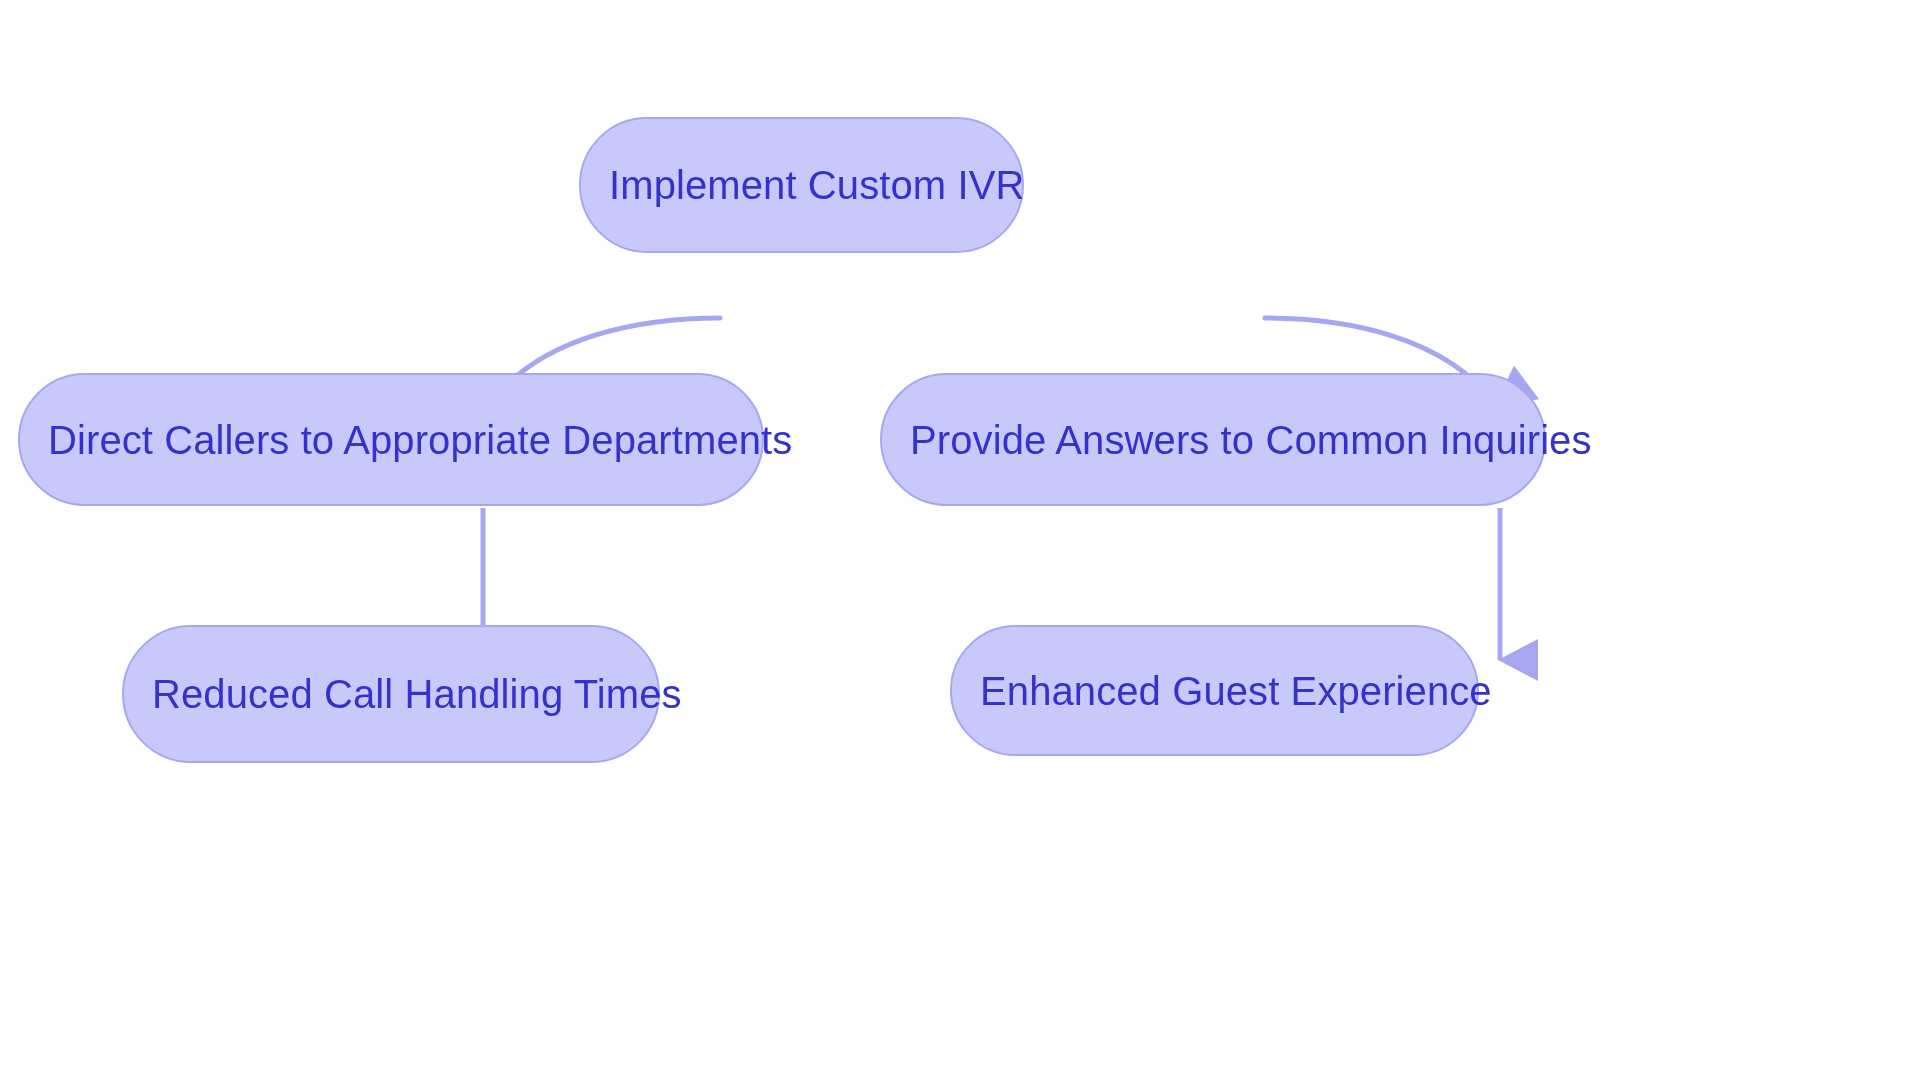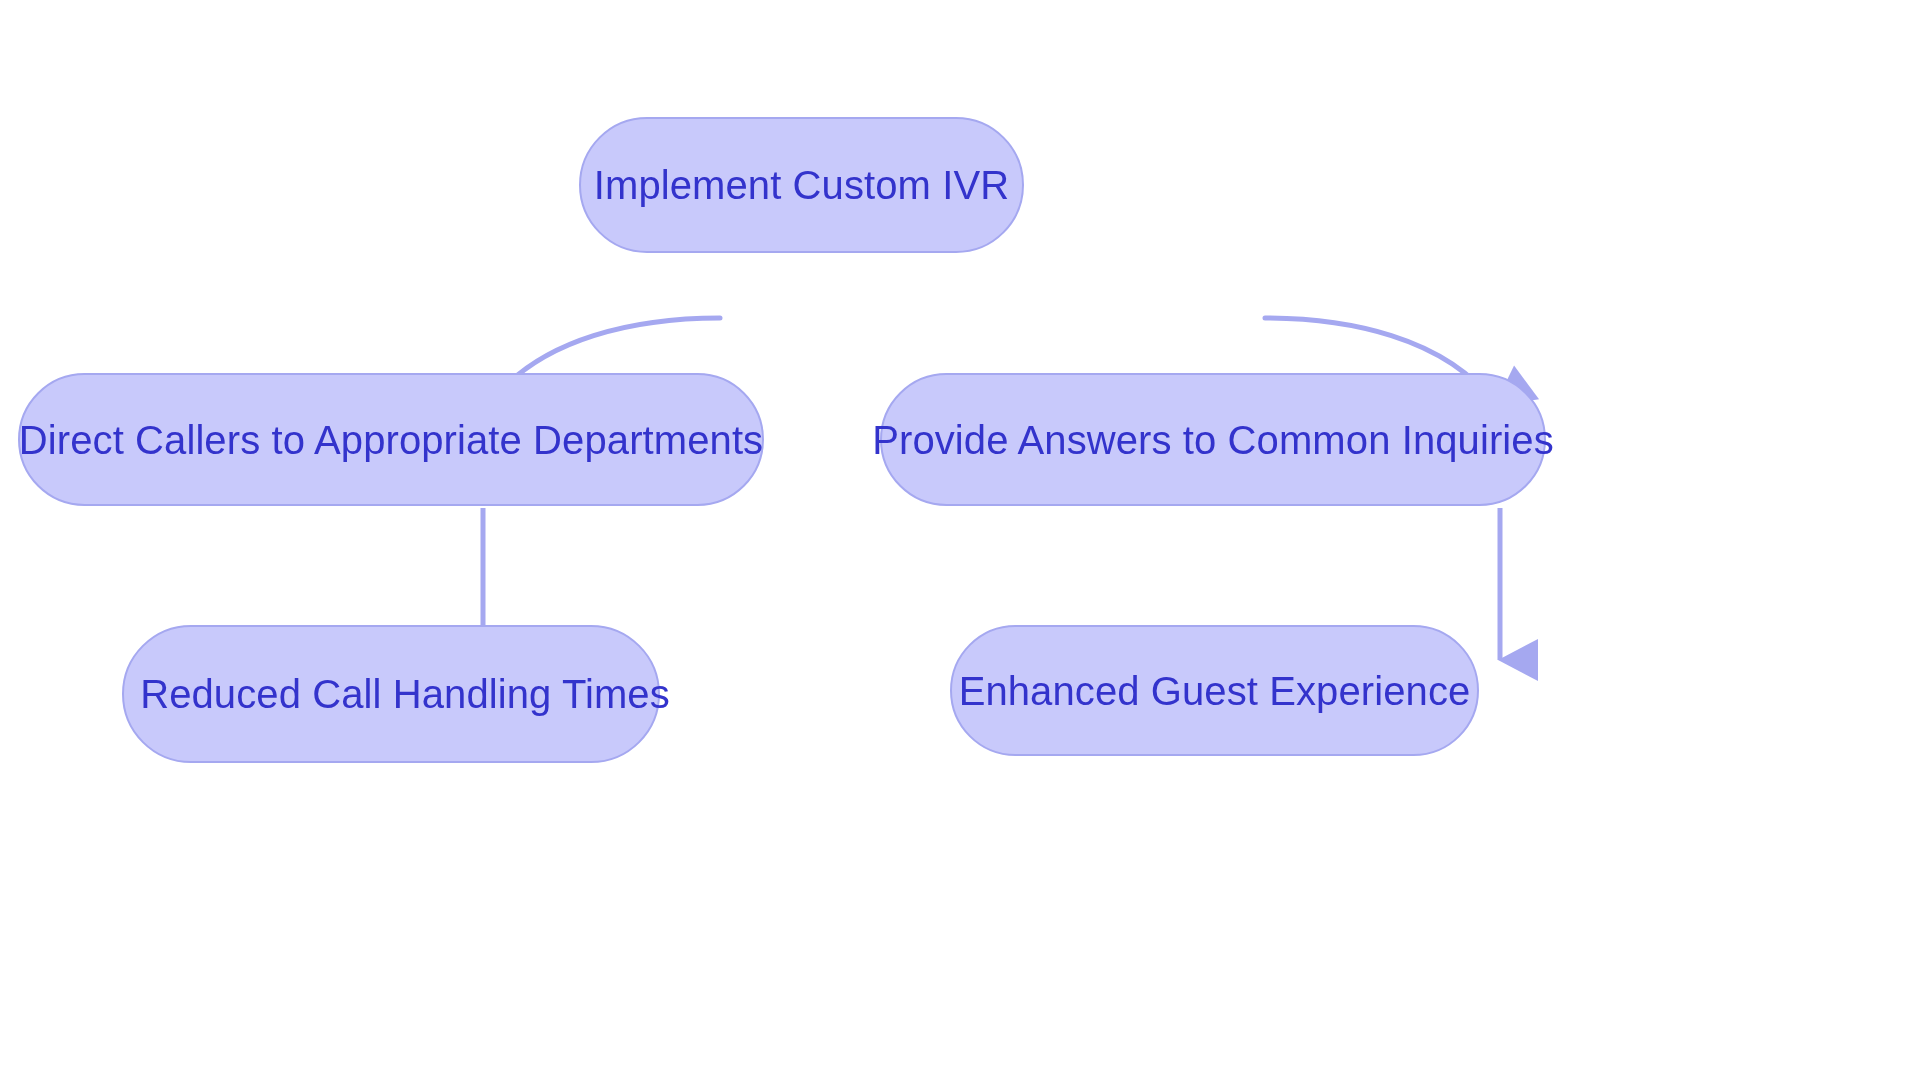--- a/index.html
+++ b/index.html
@@ -24,21 +24,20 @@
     top: 0;
     width: 1920px;
     height: 1083px;
     pointer-events: none;
   }
   .node {
     position: absolute;
     box-sizing: border-box;
     display: flex;
     align-items: center;
-    justify-content: center;
     background: #c8c9fb;
     border: 2px solid #a5a8f0;
     border-radius: 999px;
     color: #3333cc;
     text-align: center;
     padding: 10px 28px;
     white-space: nowrap;
   }
   .node-label {
     font-family: "Liberation Sans", sans-serif;
@@ -52,21 +51,21 @@
   #node-root        { left: 579px;  top: 117px; width: 445px; height: 136px; }
   #node-root .node-label { font-size: 40px; }
 
   #node-direct      { left: 18px;   top: 373px; width: 746px; height: 133px; }
   #node-direct .node-label { font-size: 40px; }
 
   #node-provide     { left: 880px;  top: 373px; width: 666px; height: 133px; }
   #node-provide .node-label { font-size: 40px; }
 
   #node-reduced     { left: 122px;  top: 625px; width: 538px; height: 138px; }
-  #node-reduced .node-label { font-size: 40px; margin-left: 28px; }
+  #node-reduced .node-label { font-size: 40px; }
 
   #node-enhanced    { left: 950px;  top: 625px; width: 529px; height: 131px; }
   #node-enhanced .node-label { font-size: 40px; }
 </style>
 </head>
 <body>
 
 <div id="stage">
 
   <svg id="edge-layer" viewBox="0 0 1920 1083" width="1920" height="1083" xmlns="http://www.w3.org/2000/svg">

